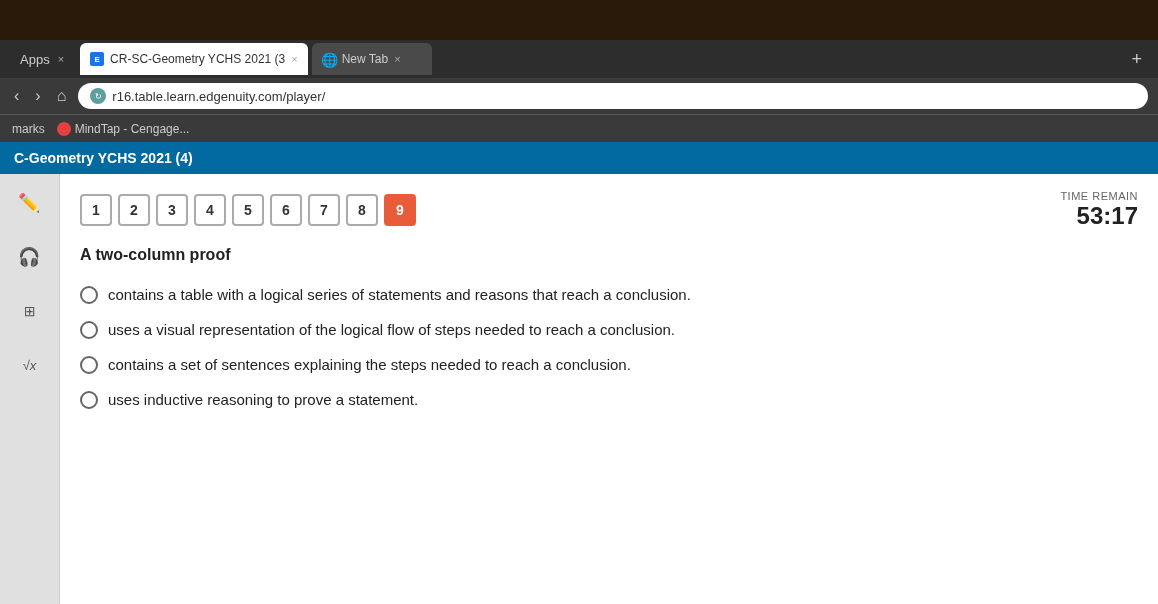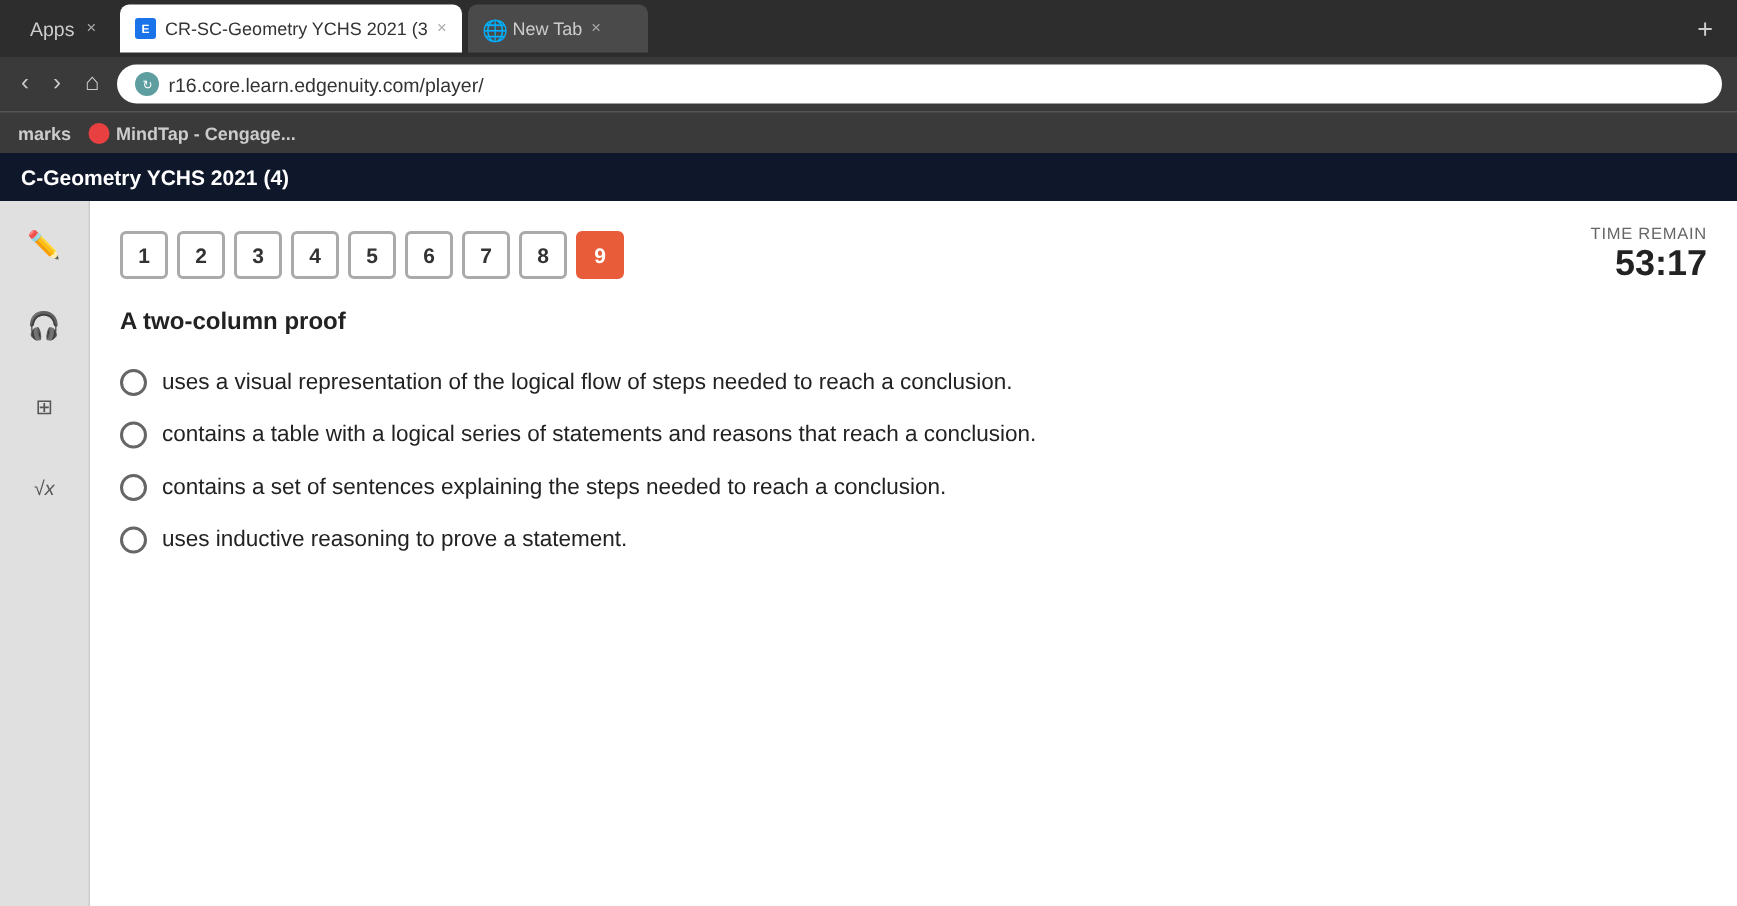--- a/index.html
+++ b/index.html
@@ -18,20 +18,21 @@
     }
 
     
     .tab-bar {
       display: flex;
       align-items: center;
       background: #2d2d2d;
       height: 38px;
       padding: 0 8px;
       gap: 4px;
+      margin-top: 40px;
     }
 
     .tab-apps {
       color: #ccc;
       font-size: 13px;
       padding: 0 12px;
       height: 32px;
       display: flex;
       align-items: center;
       gap: 8px;
@@ -144,21 +145,20 @@
 
     
     .bookmarks-bar {
       background: #3a3a3a;
       height: 28px;
       display: flex;
       align-items: center;
       padding: 12px 12px;
       gap: 12px;
       border-top: 1px solid #555;
-      font-weight: bold;
     }
 
     .bookmark-item {
       color: #ccc;
       font-size: 12px;
       display: flex;
       align-items: center;
       gap: 4px;
       cursor: pointer;
     }
@@ -166,21 +166,21 @@
     .bookmark-icon {
       width: 14px;
       height: 14px;
       background: #e84040;
       border-radius: 50%;
       display: inline-block;
     }
 
     
     .page-title-bar {
-      background: #0f172a;
+      background: #0369a1;
       height: 32px;
       display: flex;
       align-items: center;
       padding: 0 14px;
     }
 
     .page-title-bar-text {
       color: white;
       font-size: 14px;
       font-weight: bold;
@@ -345,21 +345,21 @@
     <div class="tab-spacer"></div>
     <div class="tab-new-btn">+</div>
   </div>
 
   <div class="address-bar">
     <span class="nav-btn">‹</span>
     <span class="nav-btn">›</span>
     <span class="nav-btn">⌂</span>
     <div class="address-input">
       <span class="address-icon">↻</span>
-      <span>r16.core.learn.edgenuity.com/player/</span>
+      <span>r16.table.learn.edgenuity.com/player/</span>
     </div>
   </div>
 
   <div class="bookmarks-bar">
     <div class="bookmark-item">
       <span>marks</span>
     </div>
     <div class="bookmark-item">
       <span class="bookmark-icon"></span>
       <span>MindTap - Cengage...</span>
@@ -406,25 +406,25 @@
         <div class="q-num-btn">7</div>
         <div class="q-num-btn">8</div>
         <div class="q-num-btn active">9</div>
       </div>
 
     <div class="question-text">A two-column proof</div>
 
     <div class="answer-choices">
     <div class="answer-choice">
           <span class="radio-circle"></span>
-          <span class="answer-label">uses a visual representation of the logical flow of steps needed to reach a conclusion.</span>
+          <span class="answer-label">contains a table with a logical series of statements and reasons that reach a conclusion.</span>
         </div>
         <div class="answer-choice">
           <span class="radio-circle"></span>
-          <span class="answer-label">contains a table with a logical series of statements and reasons that reach a conclusion.</span>
+          <span class="answer-label">uses a visual representation of the logical flow of steps needed to reach a conclusion.</span>
         </div>
         <div class="answer-choice">
           <span class="radio-circle"></span>
           <span class="answer-label">contains a set of sentences explaining the steps needed to reach a conclusion.</span>
         </div>
         <div class="answer-choice">
           <span class="radio-circle"></span>
           <span class="answer-label">uses inductive reasoning to prove a statement.</span>
         </div>
       </div>

